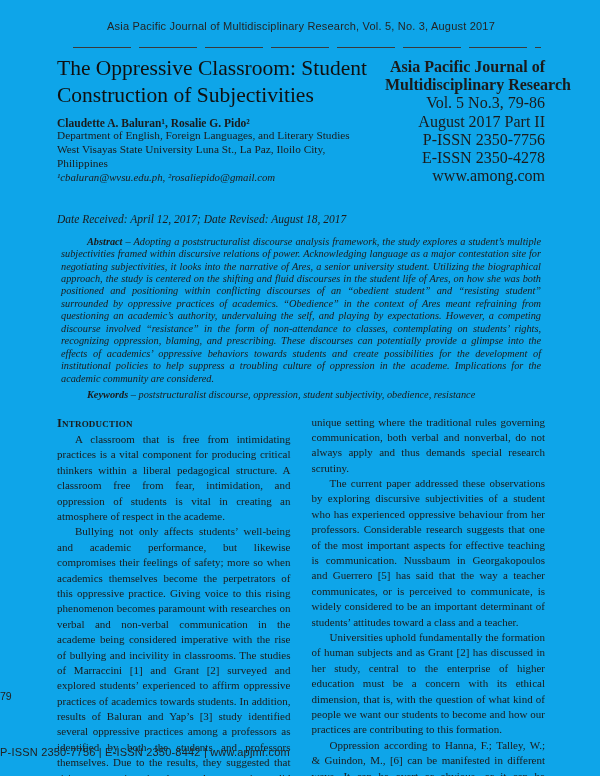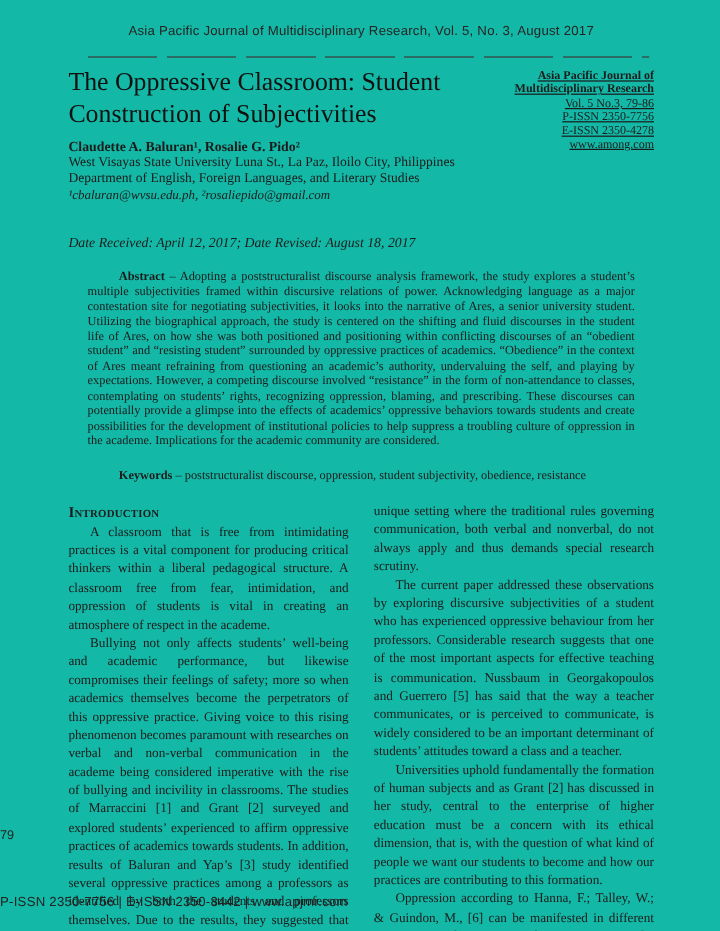--- a/index.html
+++ b/index.html
@@ -1,19 +1,19 @@
 <!DOCTYPE html>
 <html><head>
 <meta charset="utf-8">
 <style>
   html,body { margin:0; padding:0; background:#ffffff; }
   .page {
     position:relative;
     width:600px; height:776px;
-    background:#14b8a6;
+    background:#0ea5e9;
     box-sizing:border-box;
     padding:20px 55px 0 57px;
     overflow:hidden;
     font-family:"Liberation Serif", serif;
     color:#1b1b1b;
   }
   .running-header {
     text-align:center;
     font-family:"Liberation Sans", sans-serif;
     font-size:11px;
@@ -30,34 +30,34 @@
     border-bottom:0;
   }
   .header-row { display:flex; justify-content:center; margin-top:7px;gap:12px; }
   .title-block { width:335px; }
   .article-title { font-size:21.5px; line-height:1.26; color:#101010; }
   .authors { margin-top:8px; font-weight:bold; font-size:11.5px; }
   .affil { font-size:11.3px; line-height:1.22; }
   .emails { font-style:italic; font-size:10.8px; line-height:1.25; }
   .journal-info {
     width:160px; text-align:right;
-    font-size:10px; line-height:1.14;
+    font-size:16px; line-height:1.14;
     padding-top:3px;
-    text-decoration:underline;
   }
   .journal-info .jline { white-space:nowrap; }
   .journal-info .b { font-weight:bold; }
   .dates { font-style:italic; font-size:11.5px; margin-top:27px; }
   .abstract-block { margin-top:11px; }
   .abstract, .keywords {
+    font-style:italic;
     font-size:10.3px;
     line-height:1.21;
     text-align:justify;
     text-indent:26px;
-    margin:16px;
+    margin:4px;
   }
   .abstract .b, .keywords .b { font-weight:bold; }
   .columns { display:flex; gap:21px; margin-top:13px; }
   .col { width:240px; text-align:justify; font-size:11px; line-height:1.4; }
   .col-heading {
     font-weight:bold;
     font-variant:small-caps;
     font-size:12.5px;
     letter-spacing:0.2px;
     text-align:left;
@@ -81,28 +81,29 @@
 
   <div class="header-rule"></div>
 
   <div class="header-row">
     <div class="title-block">
       <div class="article-title">
         <div>The Oppressive Classroom: Student</div>
         <div>Construction of Subjectivities</div>
       </div>
       <div class="authors">Claudette  A. Baluran¹, Rosalie G. Pido²</div>
+      <div class="affil">Department of English, Foreign Languages, and Literary Studies</div>
       <div class="affil">West Visayas State University Luna St., La Paz, Iloilo City, Philippines</div>
-      <div class="affil">Department of English, Foreign Languages, and Literary Studies</div>
       <div class="emails">¹cbaluran@wvsu.edu.ph, ²rosaliepido@gmail.com</div>
     </div>
     <div class="journal-info">
       <div class="jline b">Asia Pacific Journal of</div>
       <div class="jline b">Multidisciplinary Research</div>
       <div class="jline">Vol. 5 No.3, 79-86</div>
+      <div class="jline">August 2017 Part II</div>
       <div class="jline">P-ISSN 2350-7756</div>
       <div class="jline">E-ISSN 2350-4278</div>
       <div class="jline">www.among.com</div>
     </div>
   </div>
 
   <div class="dates">Date Received: April 12, 2017; Date Revised: August 18, 2017</div>
 
   <div class="abstract-block">
     <p class="abstract"><span class="b">Abstract</span> <span>– Adopting a poststructuralist discourse analysis framework, the study explores a student’s multiple subjectivities framed within discursive relations of power. Acknowledging language as a major contestation site for negotiating subjectivities, it looks into the narrative of Ares, a senior university student. Utilizing the biographical approach, the study is centered on the shifting and fluid discourses in the student life of Ares, on how she was both positioned and positioning within conflicting discourses of an “obedient student” and “resisting student” surrounded by oppressive practices of academics. “Obedience” in the context of Ares meant refraining from questioning an academic’s authority, undervaluing the self, and playing by expectations.  However, a competing discourse involved “resistance” in the form of non-attendance to classes, contemplating on students’ rights, recognizing oppression, blaming, and prescribing.  These discourses can potentially provide a glimpse into the effects of academics’ oppressive behaviors towards students and create possibilities for the development of institutional policies to help suppress a troubling culture of oppression in the academe.  Implications for the academic community are considered.</span></p>

